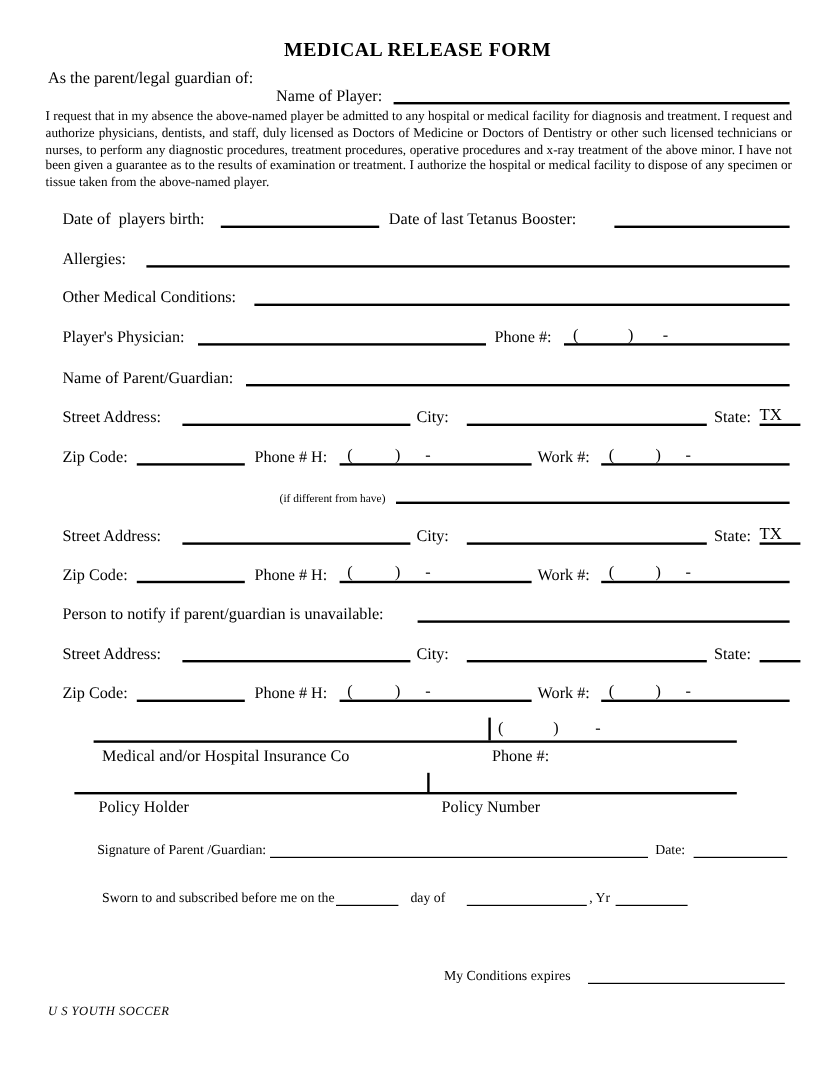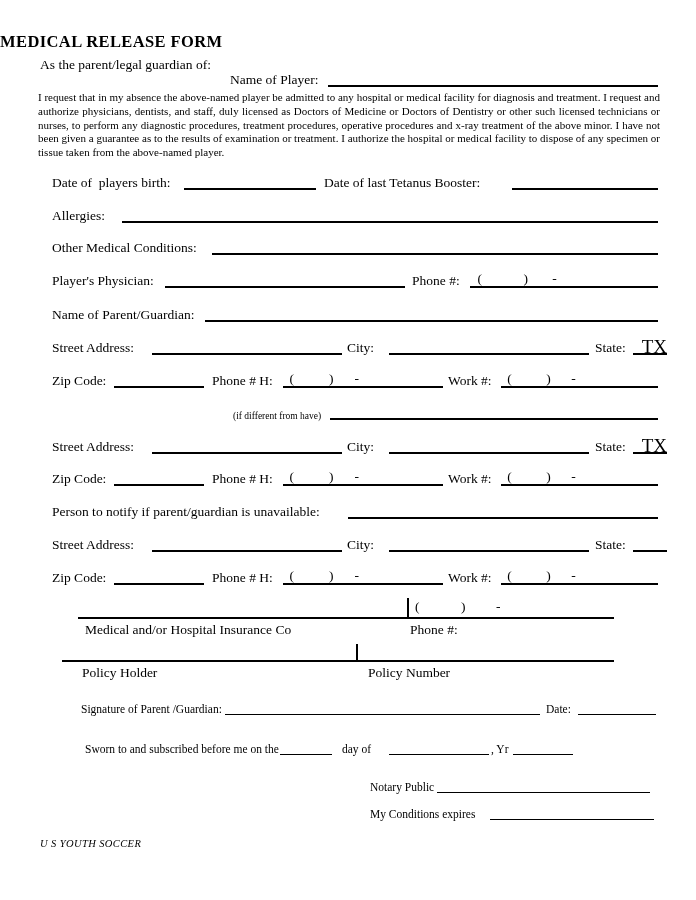--- a/index.html
+++ b/index.html
@@ -1,39 +1,39 @@
 <!DOCTYPE html>
 <html><head>
 <meta charset="utf-8">
 <style>
   html,body{margin:0;padding:0;background:#fff;}
   .page{
     position:relative;width:696px;height:900px;background:#fff;color:#000;
     font-family:"Liberation Serif","DejaVu Serif",serif;overflow:hidden;
   }
   .title{
-    position:absolute;top:32px;left:0;width:100%;text-align:left;
+    position:absolute;top:32px;left:0;width:100%;text-align:center;
     font-size:16.5px;font-weight:bold;letter-spacing:.4px;
   }
   .para{
     position:absolute;top:91px;left:38px;width:622px;
     font-size:11px;line-height:13.8px;text-align:justify;
   }
   .row{position:absolute;left:0;width:696px;height:20px;}
   .lbl{position:absolute;top:0;font-size:13.5px;white-space:pre;line-height:17px;}
   .f-sm{font-size:11.5px;}
   .f-note{font-size:9.5px;}
   .u{position:absolute;top:0;height:14px;border-bottom:2px solid #000;}
   .u.thin{height:13px;border-bottom-width:1.5px;}
   .phone{display:flex;align-items:flex-end;font-size:13.5px;}
   .phone i{font-style:normal;line-height:15px;}
   .phone .open{margin-left:4%;}
   .phone .close{margin-left:22%;}
   .phone .dash{margin-left:13%;}
-  .state{text-align:right;font-size:19px;line-height:15px;}
+  .state{text-align:left;font-size:14px;line-height:15px;}
   .hline{position:absolute;border-top:2px solid #000;height:0;}
   .vbar{position:absolute;width:2px;background:#000;}
   .footer{
     position:absolute;top:838px;left:40px;
     font-size:10.5px;font-style:italic;letter-spacing:.4px;
   }
 </style>
 </head>
 <body>
 
@@ -201,24 +201,20 @@
 
   <div class="row" style="top:741px">
     <span class="lbl f-sm" style="left:85px">Sworn to and subscribed before me on the</span>
     <span class="u thin" style="left:280px;width:52px"></span>
     <span class="lbl f-sm" style="left:342px">day of</span>
     <span class="u thin" style="left:389px;width:100px"></span>
     <span class="lbl f-sm" style="left:491px">, Yr</span>
     <span class="u thin" style="left:513px;width:60px"></span>
   </div>
 
-  <div class="row" style="top:779px">
-    <span class="lbl f-sm" style="left:370px">Notary Public</span>
-    <span class="u thin" style="left:437px;width:213px"></span>
-  </div>
 
   <div class="row" style="top:806px">
     <span class="lbl f-sm" style="left:370px">My Conditions expires</span>
     <span class="u thin" style="left:490px;width:164px"></span>
   </div>
 
   <div class="footer">U S YOUTH SOCCER</div>
 
 </div>
 

